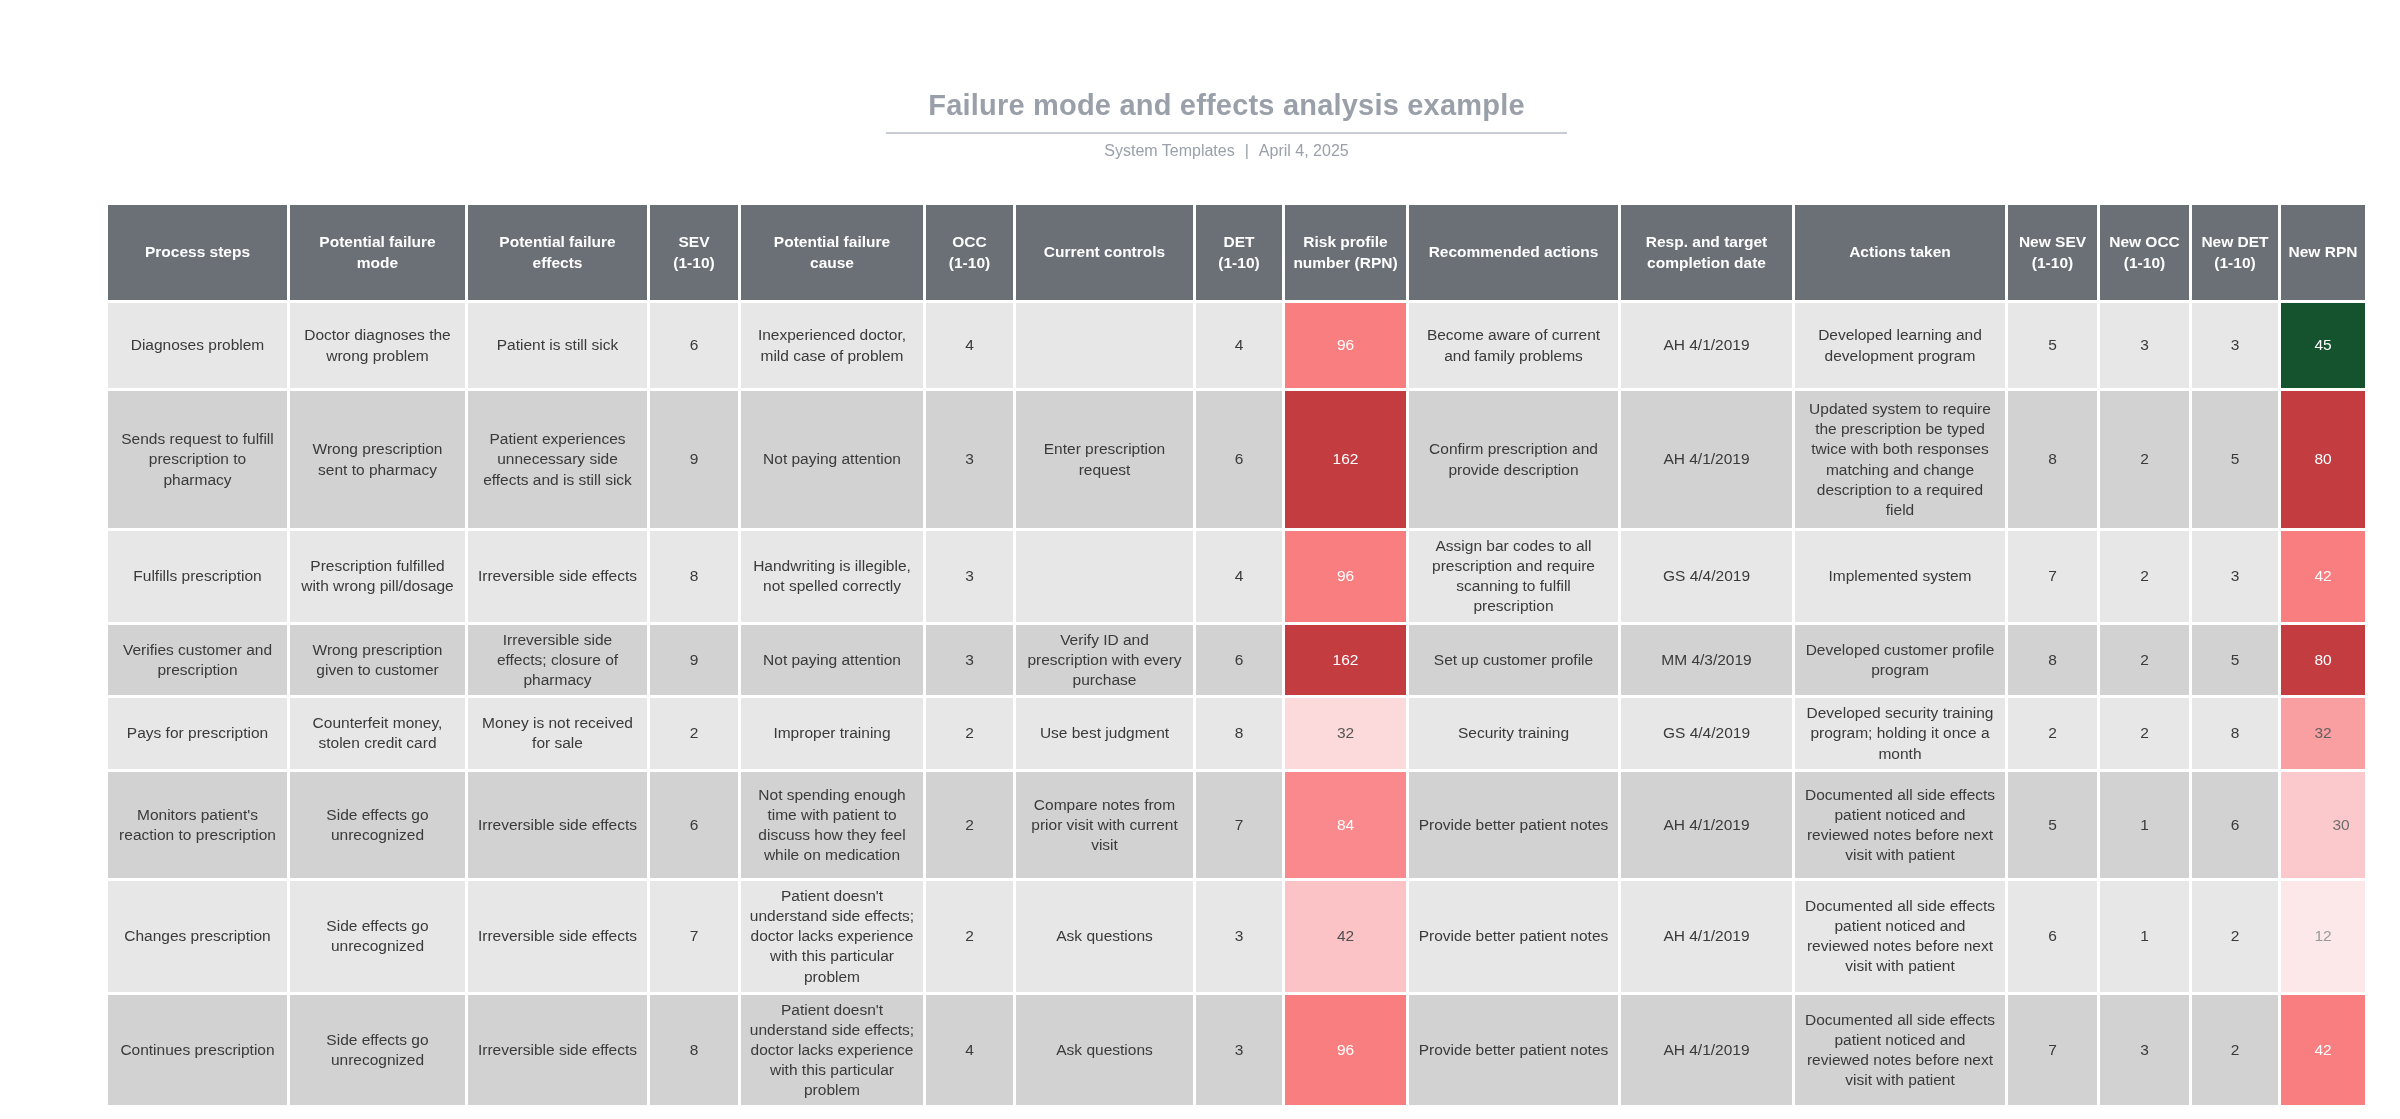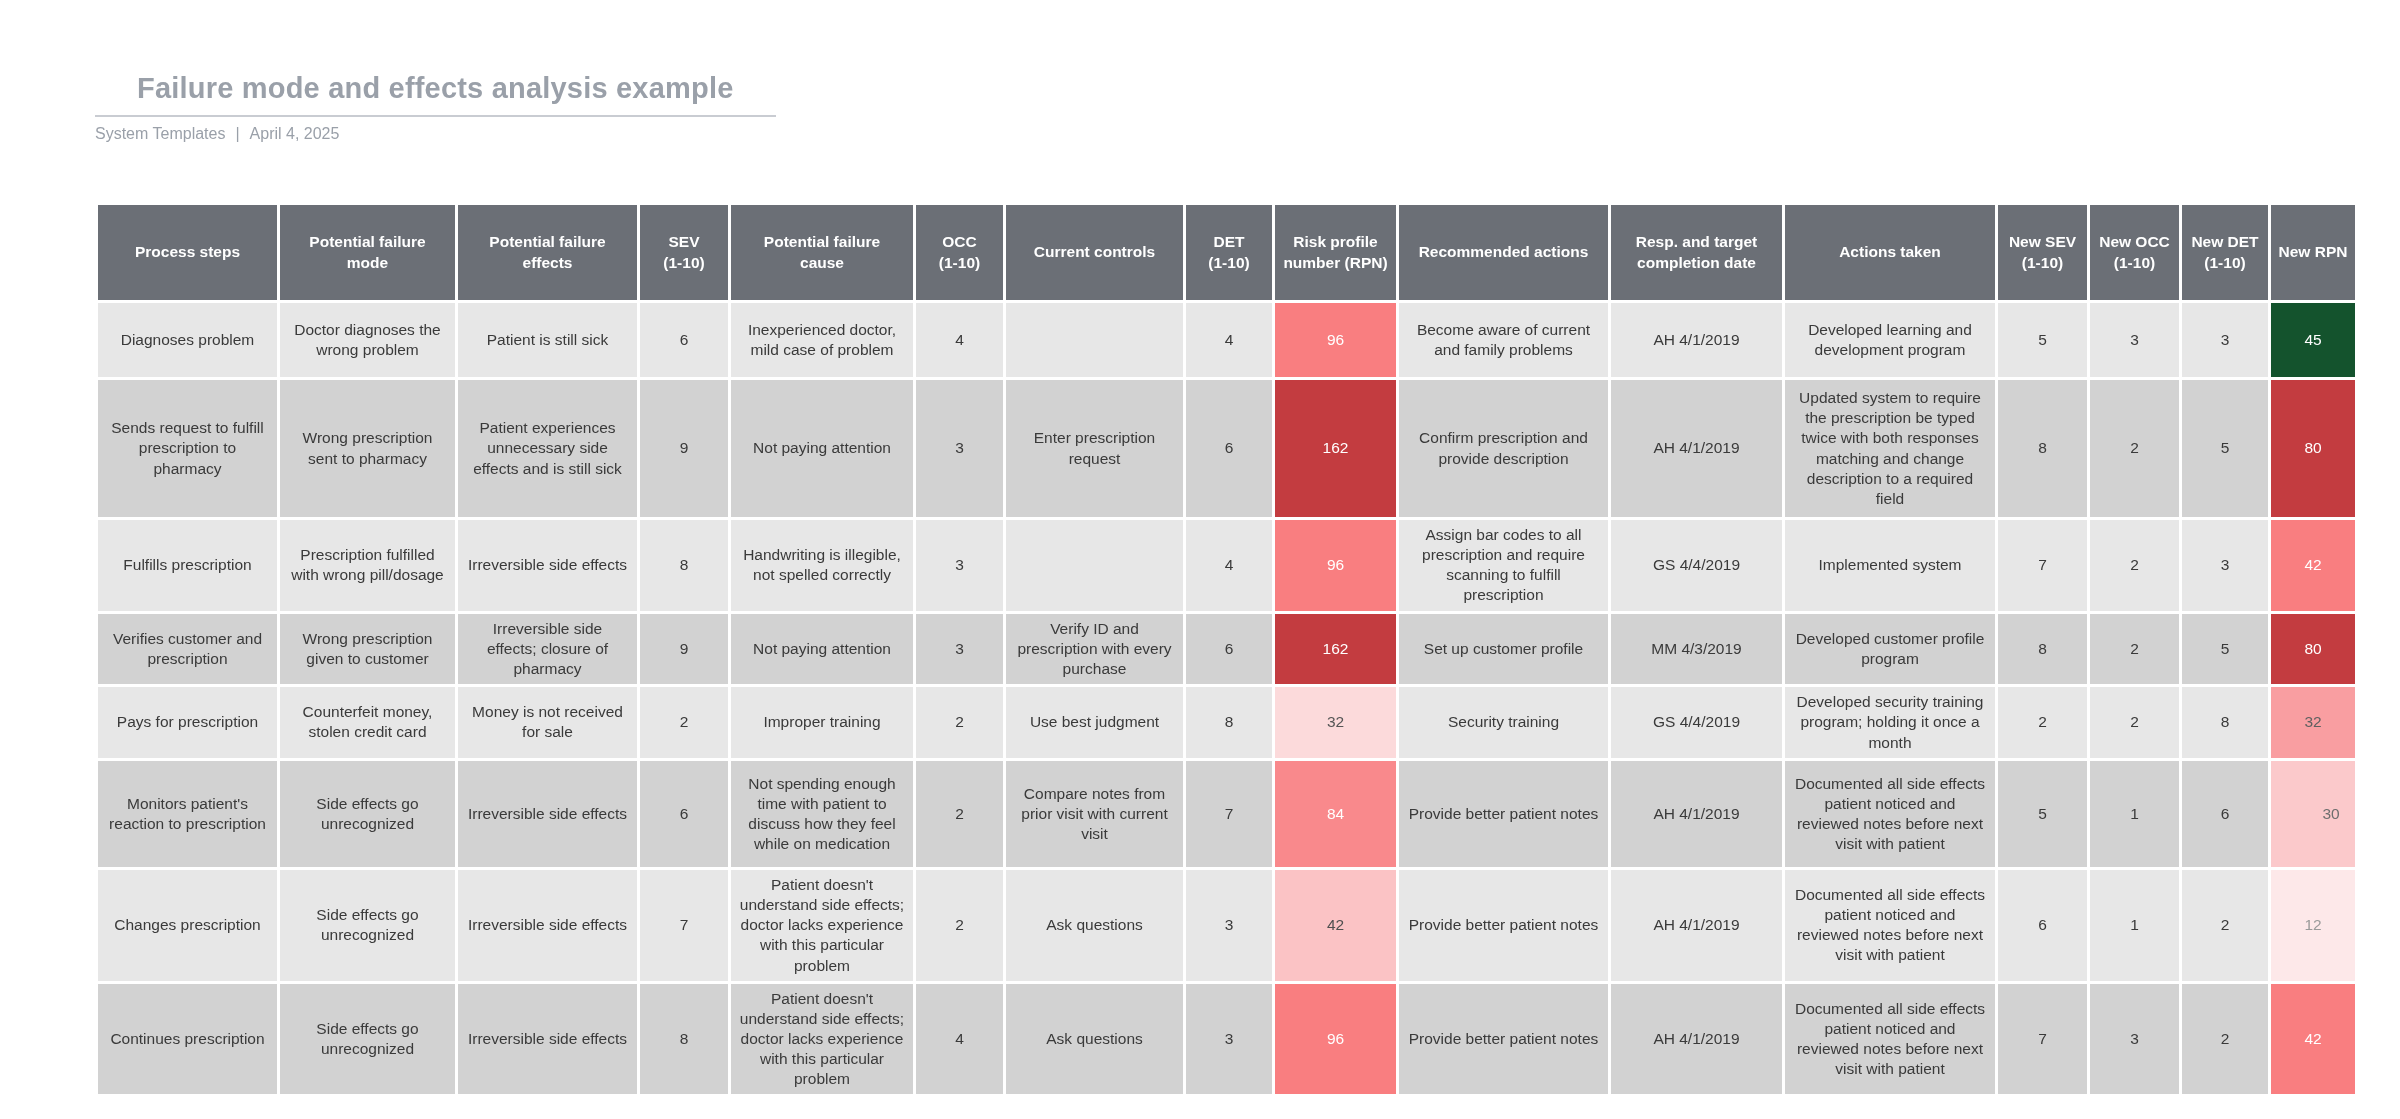--- a/index.html
+++ b/index.html
@@ -10,23 +10,23 @@
   }
   body {
     width: 2400px;
     height: 1119px;
     position: relative;
     overflow: hidden;
   }
   .doc-header {
     position: absolute;
     left: 95px;
-    top: 72px;
+    top: 89px;
     width: 2263px;
-    text-align: left;
+    text-align: center;
   }
   .doc-title {
     display: inline-block;
     font-size: 29px;
     font-weight: bold;
     color: var(--title-color, #9aa0a9);
     padding: 0 42px 10px 42px;
     border-bottom: 2px solid var(--rule-color, #c9ccd2);
     letter-spacing: 0.2px;
   }
@@ -34,21 +34,21 @@
     margin-top: 8px;
     font-size: 16px;
     color: var(--title-color, #9aa0a9);
   }
   .doc-subtitle .pipe {
     display: inline-block;
     margin: 0 10px;
   }
   table.fmea {
     position: absolute;
-    left: 95px;
+    left: 105px;
     top: 202px;
     border-collapse: separate;
     border-spacing: 3px;
     table-layout: fixed;
   }
   table.fmea th {
     background: var(--header-bg, #6b6f76);
     color: var(--header-fg, #ffffff);
     font-weight: bold;
     font-size: 15.5px;
@@ -127,21 +127,21 @@
         <th>New SEV
 (1-10)</th>
         <th>New OCC
 (1-10)</th>
         <th>New DET
 (1-10)</th>
         <th>New RPN</th>
       </tr>
     </thead>
     <tbody>
-      <tr class="light" style="height: 74px;">
+      <tr class="light" style="height: 85px;">
         <td>Diagnoses problem</td>
         <td>Doctor diagnoses the wrong problem</td>
         <td>Patient is still sick</td>
         <td>6</td>
         <td>Inexperienced doctor, mild case of problem</td>
         <td>4</td>
         <td></td>
         <td>4</td>
         <td style="background: rgb(249, 126, 128); color: rgb(255, 255, 255);">96</td>
         <td>Become aware of current and family problems</td>

